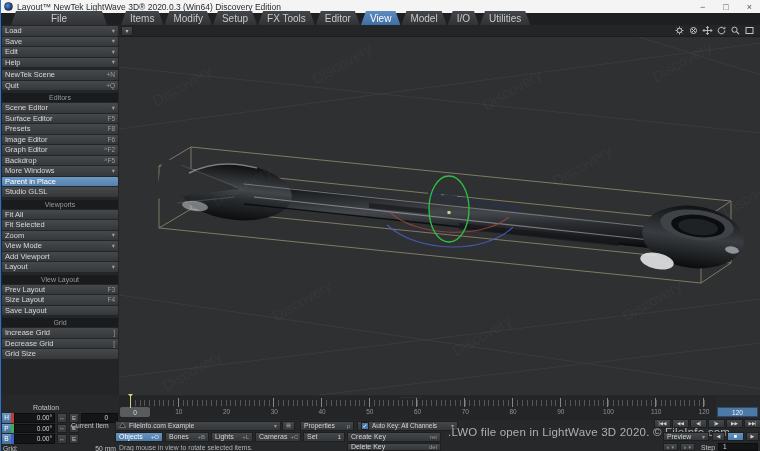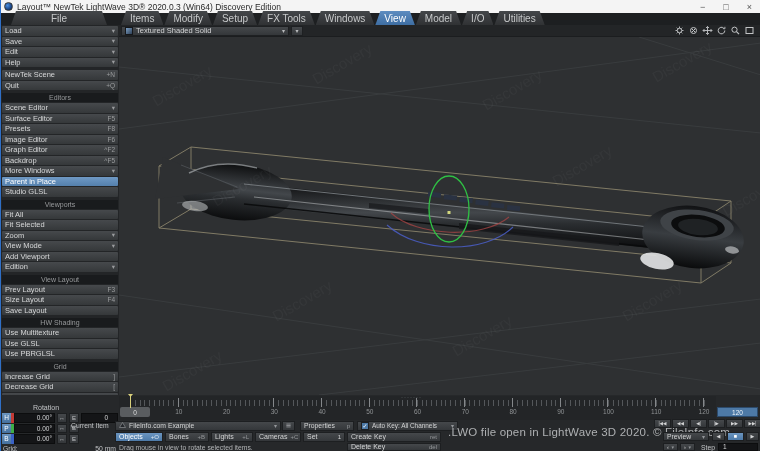--- a/index.html
+++ b/index.html
@@ -115,21 +115,21 @@
       <span>×</span>
     </div>
   </div>
 
   <div class="menubar">
     <div class="tab file-tab">File</div>
     <div class="tab">Items</div>
     <div class="tab">Modify</div>
     <div class="tab">Setup</div>
     <div class="tab">FX Tools</div>
-    <div class="tab">Windows</div>
+    <div class="tab">Editor</div>
     <div class="tab active">View</div>
     <div class="tab">Model</div>
     <div class="tab">I/O</div>
     <div class="tab">Utilities</div>
   </div>
 
   <div class="main">
 
     <div class="sidebar">
       <div class="sb-group">
@@ -210,73 +210,56 @@
             <span class="extra">▾</span>
           </div>
         <div class="sb-item">
             <span>View Mode</span>
             <span class="extra">▾</span>
           </div>
         <div class="sb-item">
             <span>Add Viewport</span>
           </div>
         <div class="sb-item">
-            <span>Edition</span>
+            <span>Layout</span>
             <span class="extra">▾</span>
           </div>
       </div>
       <div class="sb-group">
         <div class="sb-header">View Layout</div>
         <div class="sb-item">
             <span>Prev Layout</span>
             <span class="extra">F3</span>
           </div>
         <div class="sb-item">
             <span>Size Layout</span>
             <span class="extra">F4</span>
           </div>
         <div class="sb-item">
             <span>Save Layout</span>
           </div>
       </div>
       <div class="sb-group">
-        <div class="sb-header">HW Shading</div>
-        <div class="sb-item">
-            <span>Use Multitexture</span>
-          </div>
-        <div class="sb-item">
-            <span>Use GLSL</span>
-          </div>
-        <div class="sb-item">
-            <span>Use PBRGLSL</span>
-          </div>
-      </div>
-      <div class="sb-group">
         <div class="sb-header">Grid</div>
         <div class="sb-item">
             <span>Increase Grid</span>
             <span class="extra">]</span>
           </div>
         <div class="sb-item">
             <span>Decrease Grid</span>
             <span class="extra">[</span>
           </div>
         <div class="sb-item">
             <span>Grid Size</span>
           </div>
       </div>
     </div>
 
     <div class="viewport">
       <div class="vp-topbar">
-        <div class="vp-dd dd-shade">
-          <span class="shade-icon"></span>
-          <span>Textured Shaded Solid</span>
-          <span class="caret">▾</span>
-        </div>
         <div class="vp-mini-dd">
             <span>▾</span>
           </div>
         <div class="vp-icons">
           <svg width="11" height="9" viewBox="0 0 11 9">
               <circle cx="5.5" cy="4.5" r="2.2" fill="none" stroke="#c2c4c6" stroke-width="1"></circle>
               <path d="M5.5 0.5 V2 M5.5 7 V8.5 M1.5 4.5 H3 M8 4.5 H9.5 M2.7 1.7 L3.7 2.7 M7.3 6.3 L8.3 7.3 M8.3 1.7 L7.3 2.7 M3.7 6.3 L2.7 7.3" stroke="#c2c4c6" stroke-width="0.9"></path>
             </svg>
           <svg width="11" height="9" viewBox="0 0 11 9">
               <circle cx="5.5" cy="4.5" r="3" fill="none" stroke="#c2c4c6" stroke-width="1"></circle>

